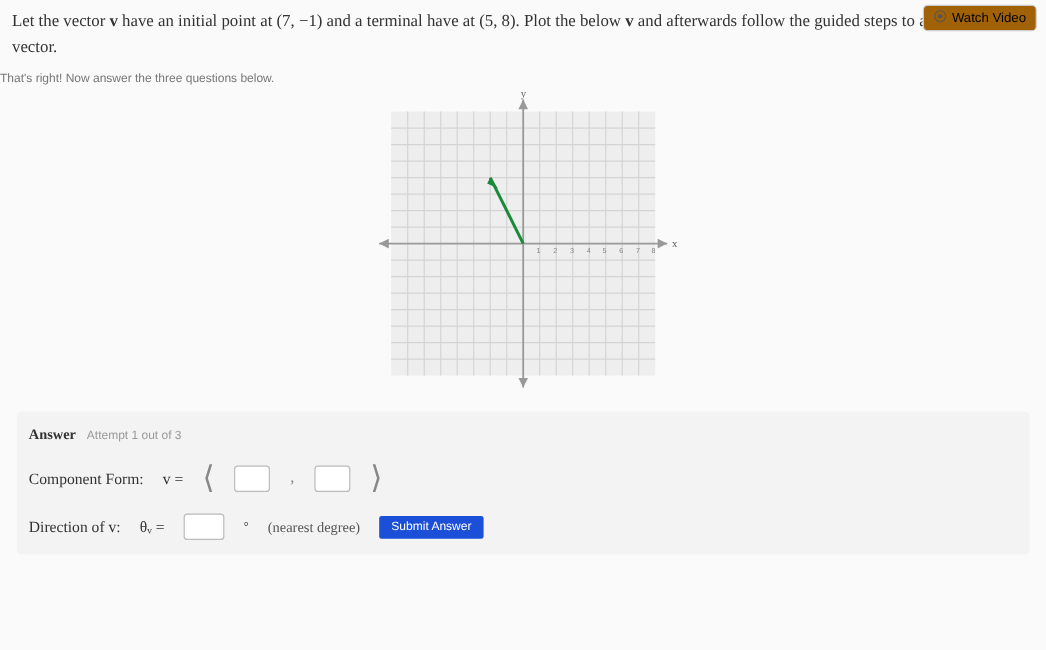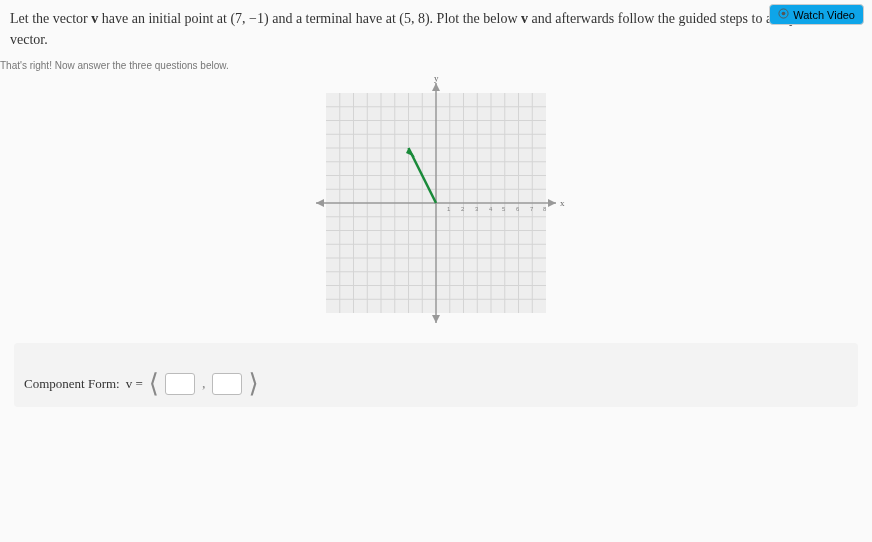--- a/index.html
+++ b/index.html
@@ -1,26 +1,26 @@
 <!DOCTYPE html>
 <html><head>
   <meta charset="utf-8">
   <style>
     * { box-sizing: border-box; margin: 0; padding: 0; }
     body { font-family: Georgia, 'Times New Roman', serif; background: #fafafa; width: 872px; height: 542px; position: relative; color: #333; }
-    .watch-video { position: absolute; top: 4px; right: 8px; border: 1px solid #ccc; border-radius: 4px; padding: 3px 8px; font-size: 11px; font-family: Arial, sans-serif; background: #0ea5e9; display: flex; align-items: center; gap: 4px; cursor: pointer; }
+    .watch-video { position: absolute; top: 4px; right: 8px; border: 1px solid #ccc; border-radius: 4px; padding: 3px 8px; font-size: 11px; font-family: Arial, sans-serif; background: #a16207; display: flex; align-items: center; gap: 4px; cursor: pointer; }
     .watch-video svg { width: 11px; height: 11px; }
     .problem-text { font-size: 14px; padding: 8px 10px 4px 10px; line-height: 1.5; }
     .problem-text b { font-weight: bold; }
     .sub-instruction { font-size: 10px; color: #777; font-family: Arial, sans-serif; margin: 6px 0 2px 0; }
     .graph-wrap { display: flex; justify-content: center; }
     .answer-section { margin: 10px 14px 0 14px; padding: 12px 10px; background: #f3f3f3; border-radius: 4px; }
     .answer-header { font-size: 12px; }
     .answer-header .attempt { font-size: 10px; color: #999; font-family: Arial, sans-serif; margin-left: 6px; }
-    .row { display: flex; align-items: center; gap: 6px; margin-top: 18px; font-size: 13px; }
+    .row { display: flex; align-items: center; gap: 16px; margin-top: 18px; font-size: 13px; }
     .paren { font-size: 26px; font-family: 'Times New Roman', serif; color: #888; line-height: 18px; }
     .input-box { width: 30px; height: 22px; border: 1px solid #bbb; background: #fff; border-radius: 3px; }
     .input-box.small { width: 34px; }
     .radical-btn { width: 22px; height: 20px; border: 1px solid #bbb; background: #fff; border-radius: 3px; display: flex; align-items: center; justify-content: center; font-size: 11px; color: #555; }
     .degree-sup { font-size: 10px; vertical-align: super; }
     .submit-btn { background: #1b4fd8; color: #fff; border: none; padding: 4px 10px; font-size: 10px; font-family: Arial, sans-serif; border-radius: 2px; cursor: pointer; }
     .hint { font-size: 12px; color: #555; }
     .comma { font-size: 14px; color: #888; padding: 0 1px; }
   </style>
 </head>
@@ -96,25 +96,37 @@
         <text x="183" y="138">4</text>
         <text x="196" y="138">5</text>
         <text x="210" y="138">6</text>
         <text x="224" y="138">7</text>
         <text x="237" y="138">8</text>
     </g>
   </svg>
 </div>
 
 <div class="answer-section">
+  <div class="answer-header">
+    <b>Answer</b>
+    <span class="attempt">Attempt 1 out of 3</span>
+  </div>
 
   <div class="row">
     <span>Component Form:</span>
     <span>v =</span>
     <span class="paren">⟨</span>
     <input class="input-box" style="">
     <span class="comma">,</span>
     <input class="input-box" style="">
     <span class="paren">⟩</span>
   </div>
 
 
+  <div class="row">
+    <span>Direction of v:</span>
+    <span>θᵥ =</span>
+    <input class="input-box small" style="">
+    <span class="degree-sup">°</span>
+    <span class="hint">(nearest degree)</span>
+    <button class="submit-btn">Submit Answer</button>
+  </div>
 </div>
 
 </body></html>

